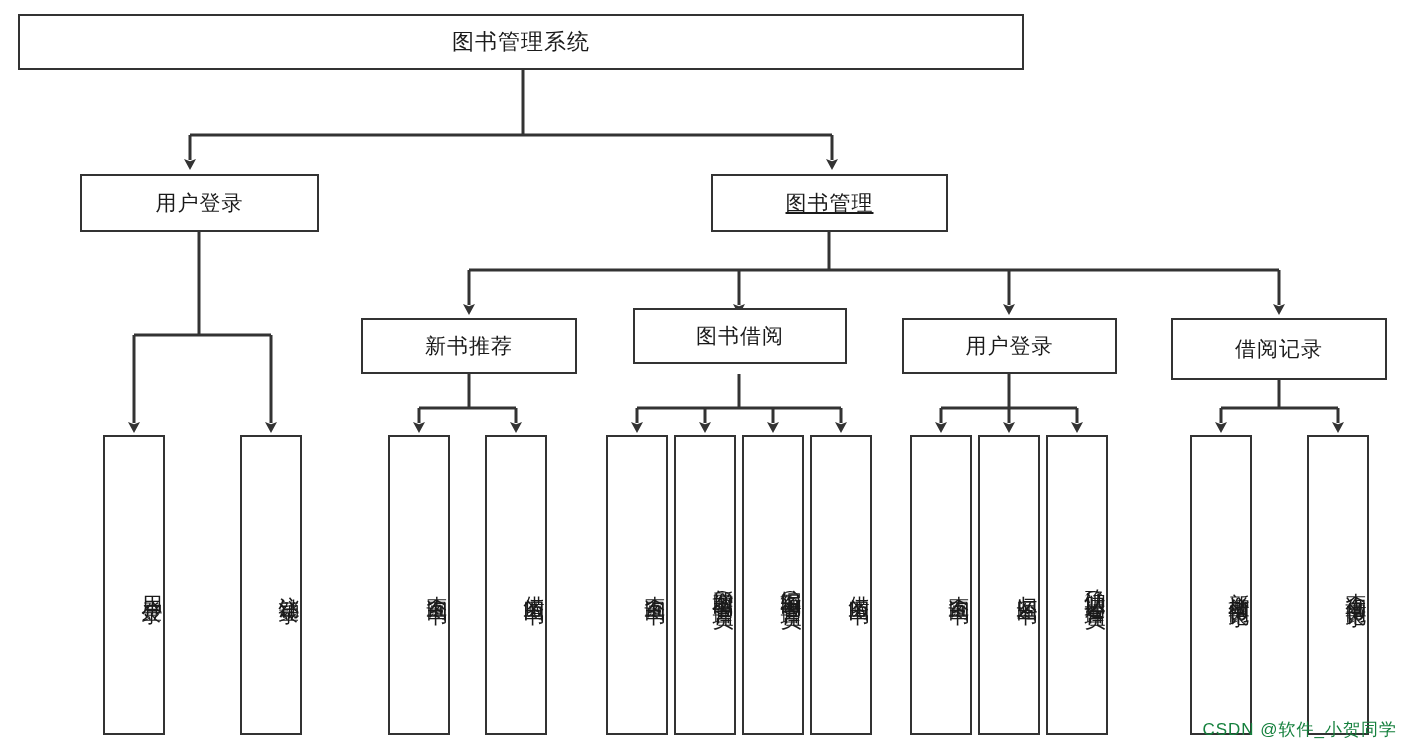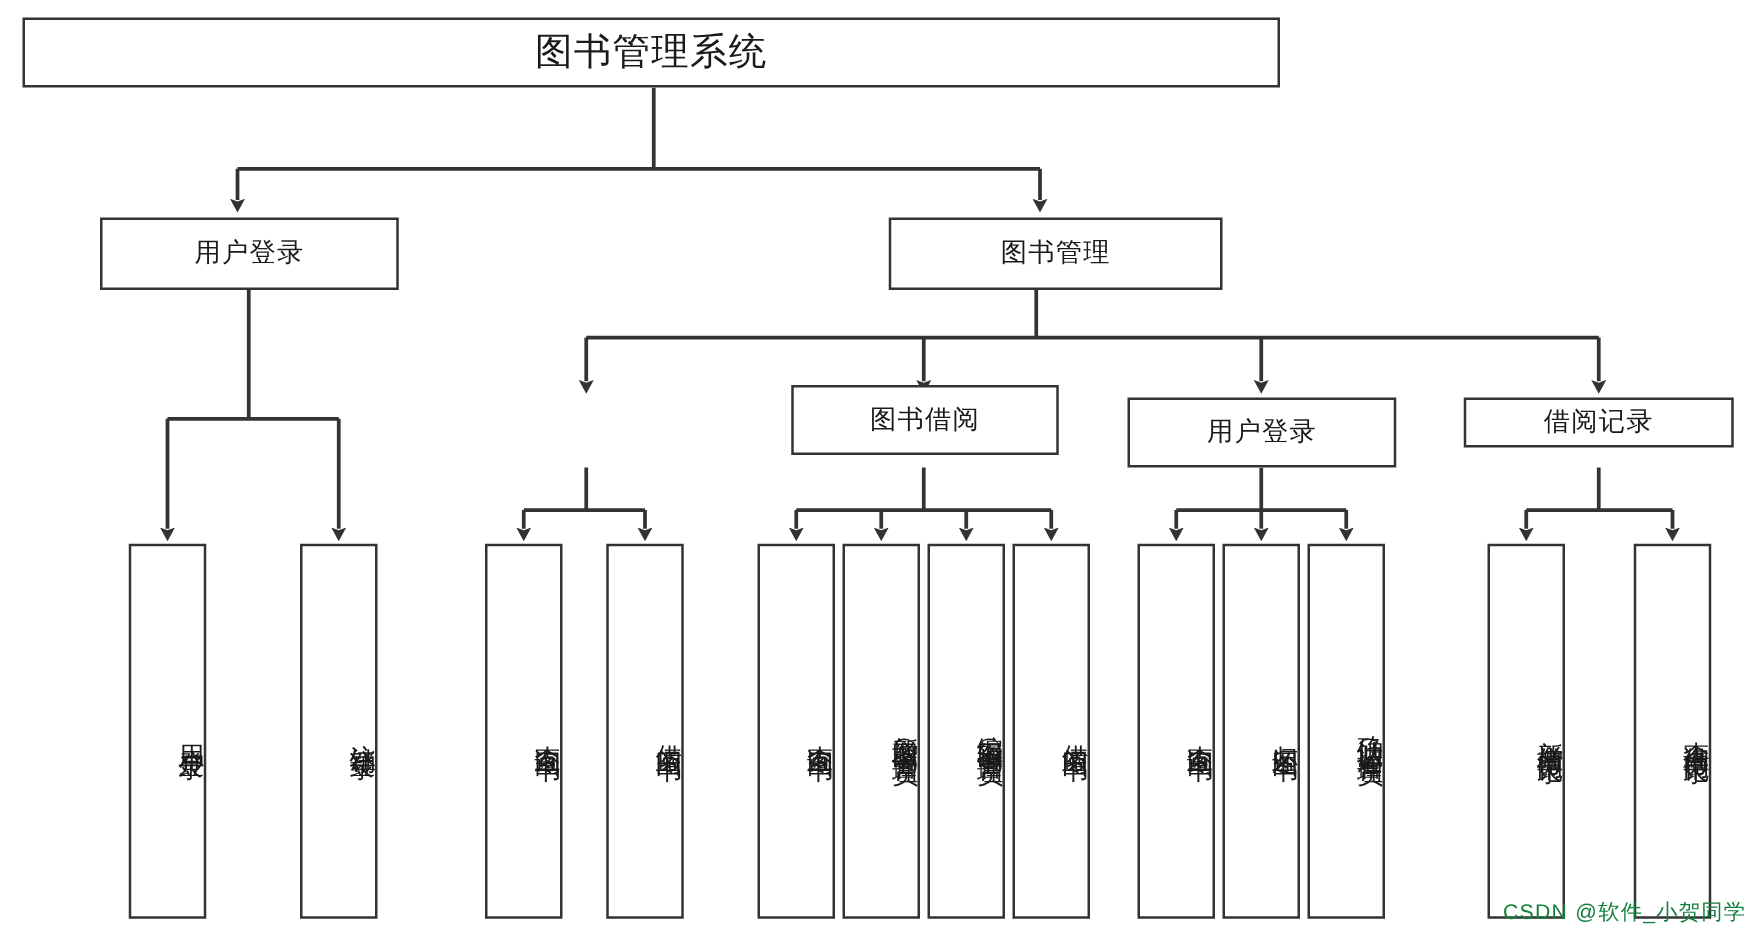--- a/index.html
+++ b/index.html
@@ -34,21 +34,21 @@
     align-items: center;
     justify-content: center;
     color: #1a1a1a;
   }
   .node.h-node {
     font-size: 21px;
     letter-spacing: 1px;
     line-height: 1.2;
   }
   .node.root {
-    font-size: 30px;
+    font-size: 22px;
   }
   .node.v-node {
     writing-mode: vertical-rl;
     text-orientation: upright;
     font-size: 21px;
     letter-spacing: 3px;
     padding-top: 6px;
     padding-bottom: 6px;
     align-items: flex-start;
     justify-content: center;
@@ -124,31 +124,34 @@
     </g>
   </svg>
 
   <div class="node h-node root" style="left:18px; top:14px; width:1006px; height:56px;">
     <span>图书管理系统</span>
   </div>
 
   <div class="node h-node" style="left:80px; top:174px; width:239px; height:58px;">
     <span>用户登录</span>
   </div>
-  <div class="node h-node" style="left:711px; top:174px; width:267px; height:58px;">
+  <div class="node h-node" style="left:711px; top:174px; width:237px; height:58px;text-decoration:underline;">
     <span>图书管理</span>
   </div>
 
+  <div class="node h-node" style="left:361px; top:318px; width:216px; height:56px;">
+    <span>新书推荐</span>
+  </div>
   <div class="node h-node" style="left:633px; top:308px; width:214px; height:56px;">
     <span>图书借阅</span>
   </div>
   <div class="node h-node" style="left:902px; top:318px; width:215px; height:56px;">
     <span>用户登录</span>
   </div>
-  <div class="node h-node" style="left:1171px; top:318px; width:216px; height:40px;">
+  <div class="node h-node" style="left:1171px; top:318px; width:216px; height:62px;">
     <span>借阅记录</span>
   </div>
 
   <div class="node v-node" style="left:103px; top:435px; width:62px; height:300px;">
     <span class="v-label">用户登录</span>
   </div>
   <div class="node v-node" style="left:240px; top:435px; width:62px; height:300px;">
     <span class="v-label">注销登录</span>
   </div>
 

